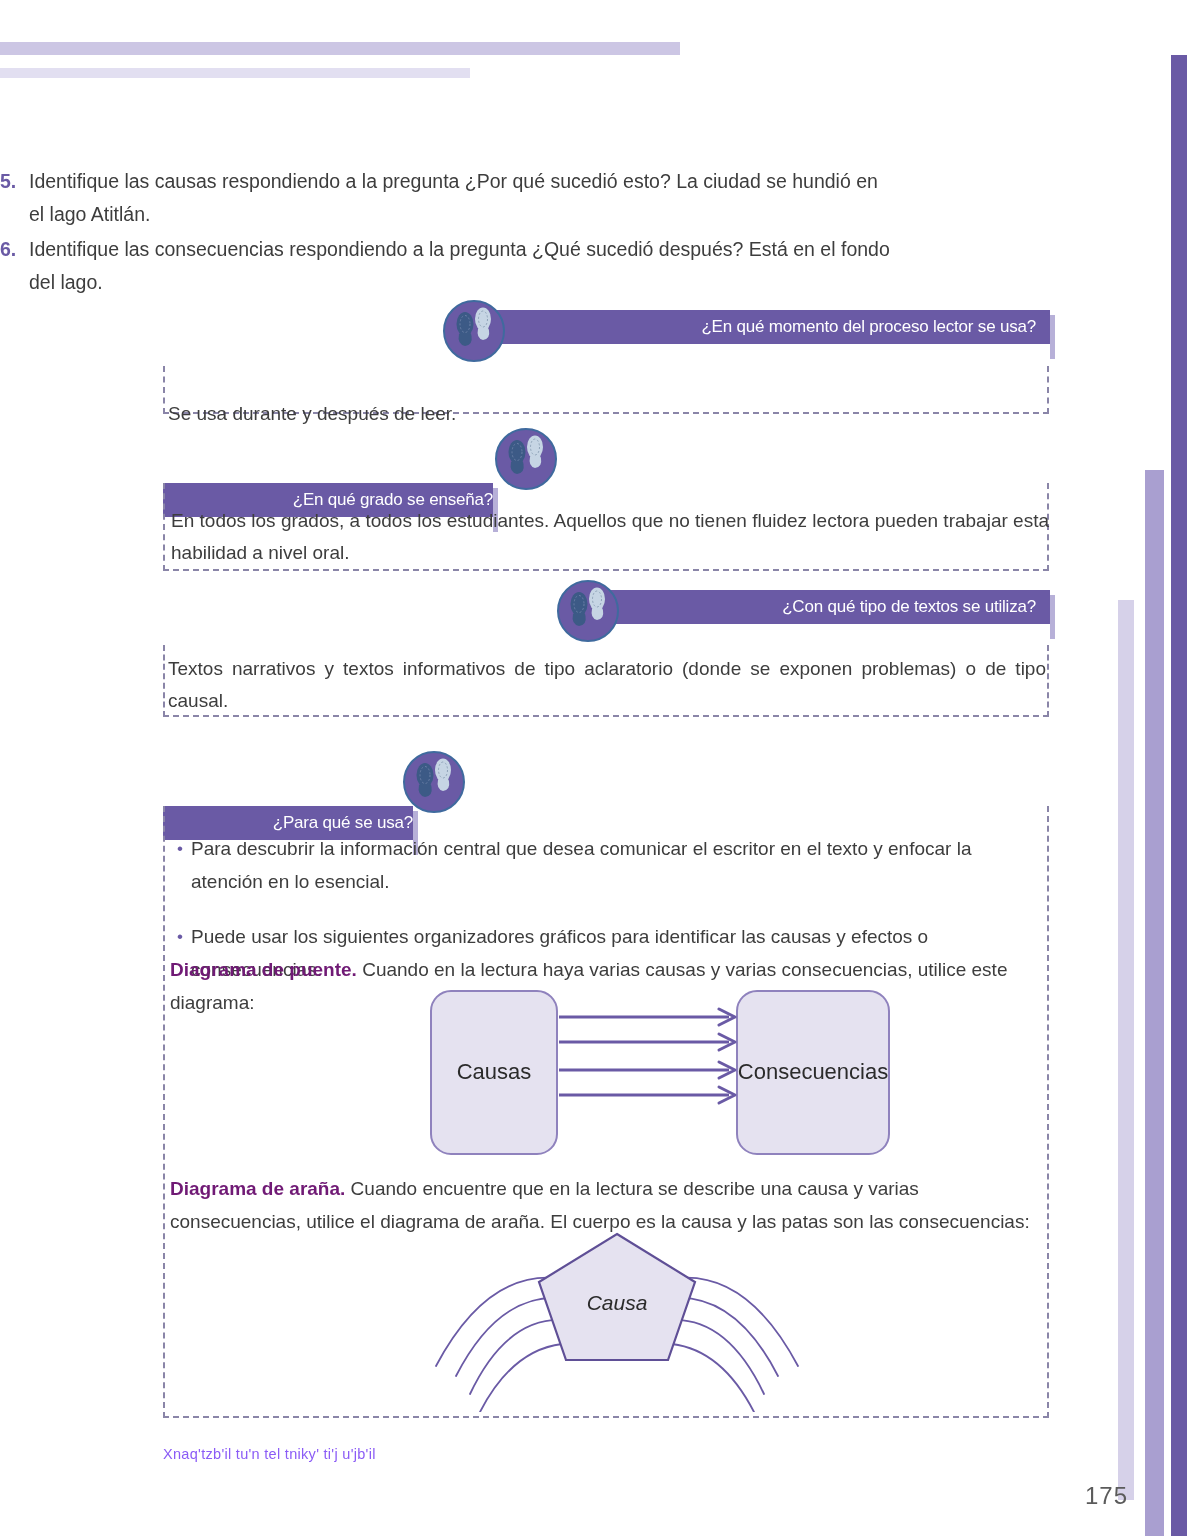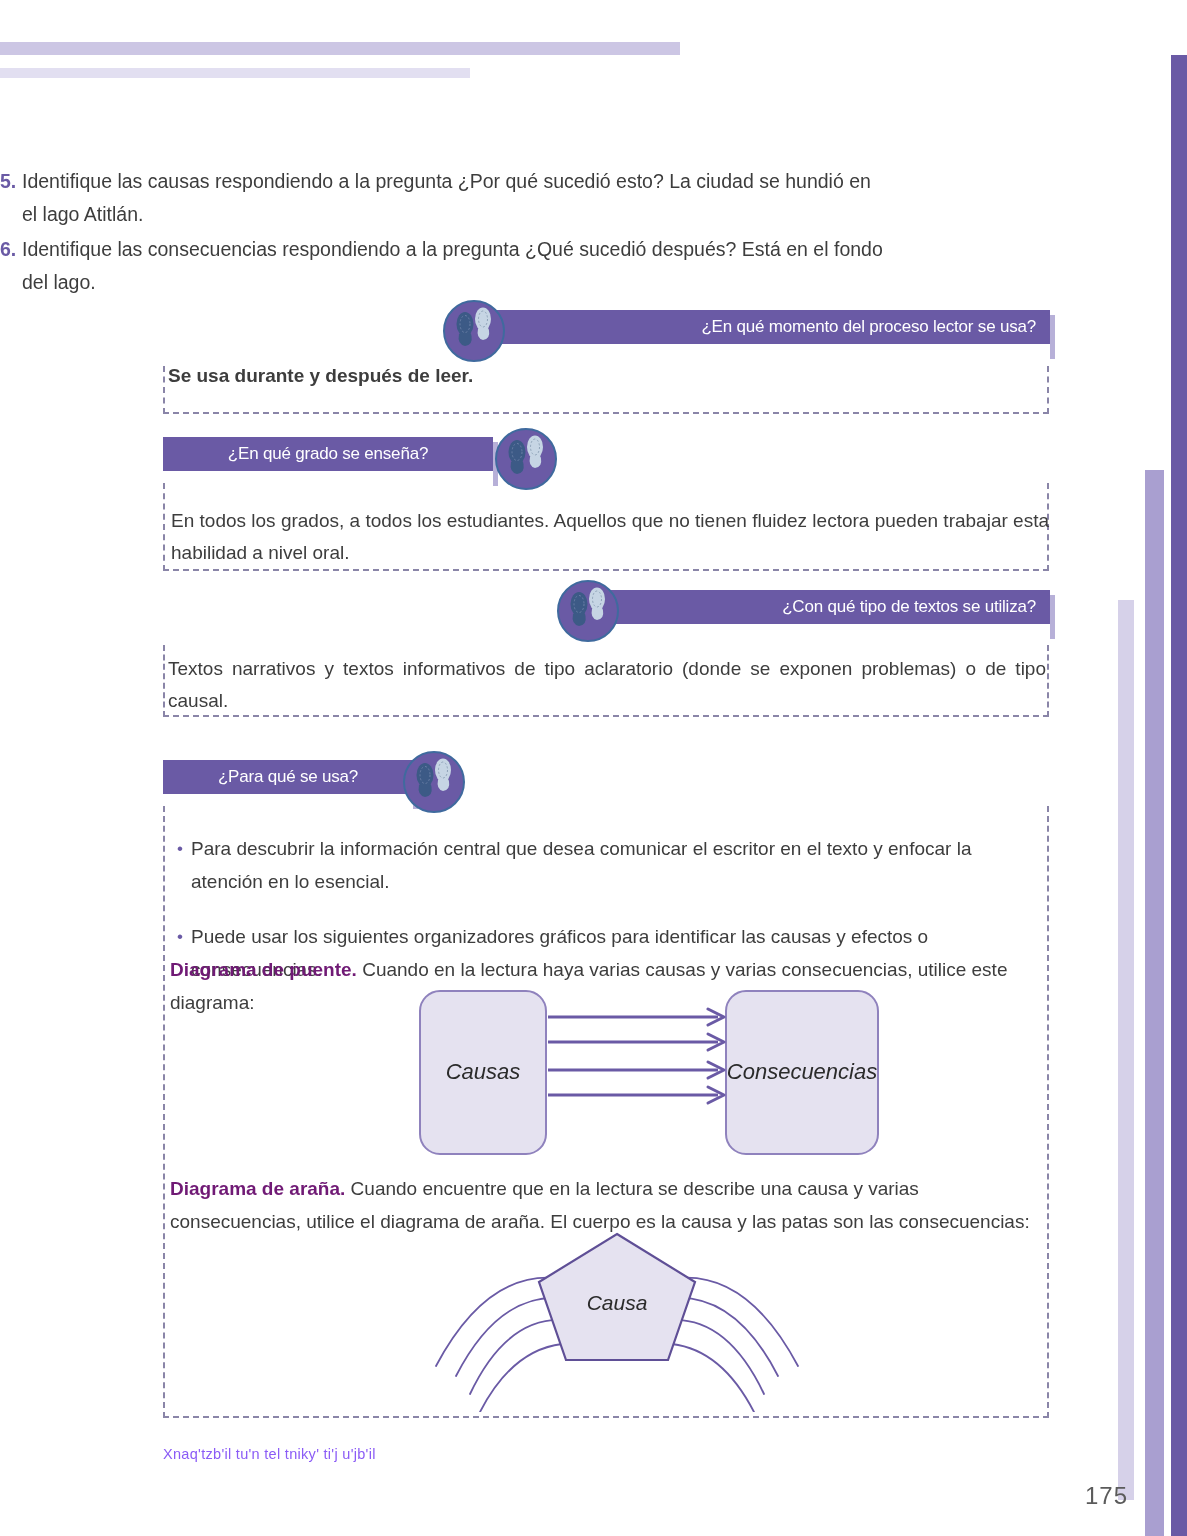--- a/index.html
+++ b/index.html
@@ -64,41 +64,42 @@
     line-height: 33px;
     margin-bottom: 2px;
   }
   .numitem .num {
     color: #6a5aa5;
     font-weight: bold;
     width: 22px;
     flex: 0 0 22px;
     font-size: 19.5px;
   }
-  .numitem .txt { flex: 1 1 auto; }
+  .numitem .txt { flex: 1 1 auto; margin-left: 7px; }
 
   
   .banner {
     position: absolute;
     height: 34px;
     background: #6a5aa5;
     display: flex;
     align-items: center;
     color: #ffffff;
     font-size: 17px;
     font-weight: normal;
     letter-spacing: -0.2px;
     white-space: nowrap;
   }
   .banner.right-text {
     justify-content: flex-end;
     padding-right: 14px;
   }
   .banner.left-text {
-    justify-content: center;
+    justify-content: flex-end;
+    margin-top: 46px;
   }
   .banner .shadow {
     position: absolute;
     right: -5px; top: 5px;
     width: 5px; height: 44px;
     background: #b7b0d8;
   }
 
   
   .foot-badge {
@@ -205,21 +206,21 @@
     <svg width="58" height="58" viewBox="0 0 58 58">
       <ellipse cx="20" cy="22" rx="8.5" ry="12" fill="#3c5a86"></ellipse>
       <path d="M14 32 q-2 10 6 12 q8 -1 6.5 -10 q-0.5 -4 -3 -4 l-7 0 z" fill="#3c5a86"></path>
       <ellipse cx="20" cy="22" rx="5" ry="8.5" fill="none" stroke="#6a7fa6" stroke-width="1" stroke-dasharray="2 2"></ellipse>
       <ellipse cx="38" cy="17" rx="8" ry="11.5" fill="#c6d5e4"></ellipse>
       <path d="M33 27 q-2 9 5 11 q7.5 -1 6 -9.5 q-0.5 -3.5 -3 -3.5 l-6.5 0 z" fill="#c6d5e4"></path>
       <ellipse cx="38" cy="17" rx="4.5" ry="8" fill="none" stroke="#8fa3b8" stroke-width="1" stroke-dasharray="2 2"></ellipse>
     </svg>
   </div>
   <div class="dashbox open-top" style="left:163px; top:366px; width:886px; height:48px;"></div>
-  <div class="answer" style="left:168px; top:360px; width:870px;font-weight:bold;">Se usa durante y después de leer.</div>
+  <div class="answer" style="left:168px; top:398px; width:870px;">Se usa durante y después de leer.</div>
 
   <div class="banner left-text" style="left:163px; top:437px; width:330px;">
     <span>¿En qué grado se enseña?</span>
     <span class="shadow"></span>
   </div>
   <div class="foot-badge" style="left:495px; top:428px;">
     <svg width="58" height="58" viewBox="0 0 58 58">
       <ellipse cx="20" cy="22" rx="8.5" ry="12" fill="#3c5a86"></ellipse>
       <path d="M14 32 q-2 10 6 12 q8 -1 6.5 -10 q-0.5 -4 -3 -4 l-7 0 z" fill="#3c5a86"></path>
       <ellipse cx="20" cy="22" rx="5" ry="8.5" fill="none" stroke="#6a7fa6" stroke-width="1" stroke-dasharray="2 2"></ellipse>
@@ -272,21 +273,21 @@
 
   <div class="bullet" style="left:177px; top:920px; width:880px;">
     <span class="dot">•</span>
     <span class="btxt">Puede usar los siguientes organizadores gráficos para identificar las causas y efectos o consecuencias.</span>
   </div>
 
   <div class="para" style="left:170px; top:953px; width:880px;">
     <span class="lead">Diagrama de puente.</span><span> Cuando en la lectura haya varias causas y varias consecuencias, utilice este diagrama:</span>
   </div>
 
-  <div class="diagram" style="left:408px; top:985px;font-style:italic;">
+  <div class="diagram" style="left:419px; top:985px;">
     <svg width="500" height="175" viewBox="0 0 500 175">
       <rect x="12" y="6" width="126" height="163" rx="20" ry="20" fill="#e5e2f0" stroke="#8f82bd" stroke-width="2"></rect>
       <rect x="318" y="6" width="152" height="163" rx="20" ry="20" fill="#e5e2f0" stroke="#8f82bd" stroke-width="2"></rect>
       <g stroke="#6a5aa5" stroke-width="3" fill="none">
         <line x1="140" y1="32" x2="310" y2="32"></line>
         <line x1="140" y1="57" x2="310" y2="57"></line>
         <line x1="140" y1="85" x2="310" y2="85"></line>
         <line x1="140" y1="110" x2="310" y2="110"></line>
       </g>
       <g fill="none" stroke="#6a5aa5" stroke-width="3" stroke-linecap="round" stroke-linejoin="round">

